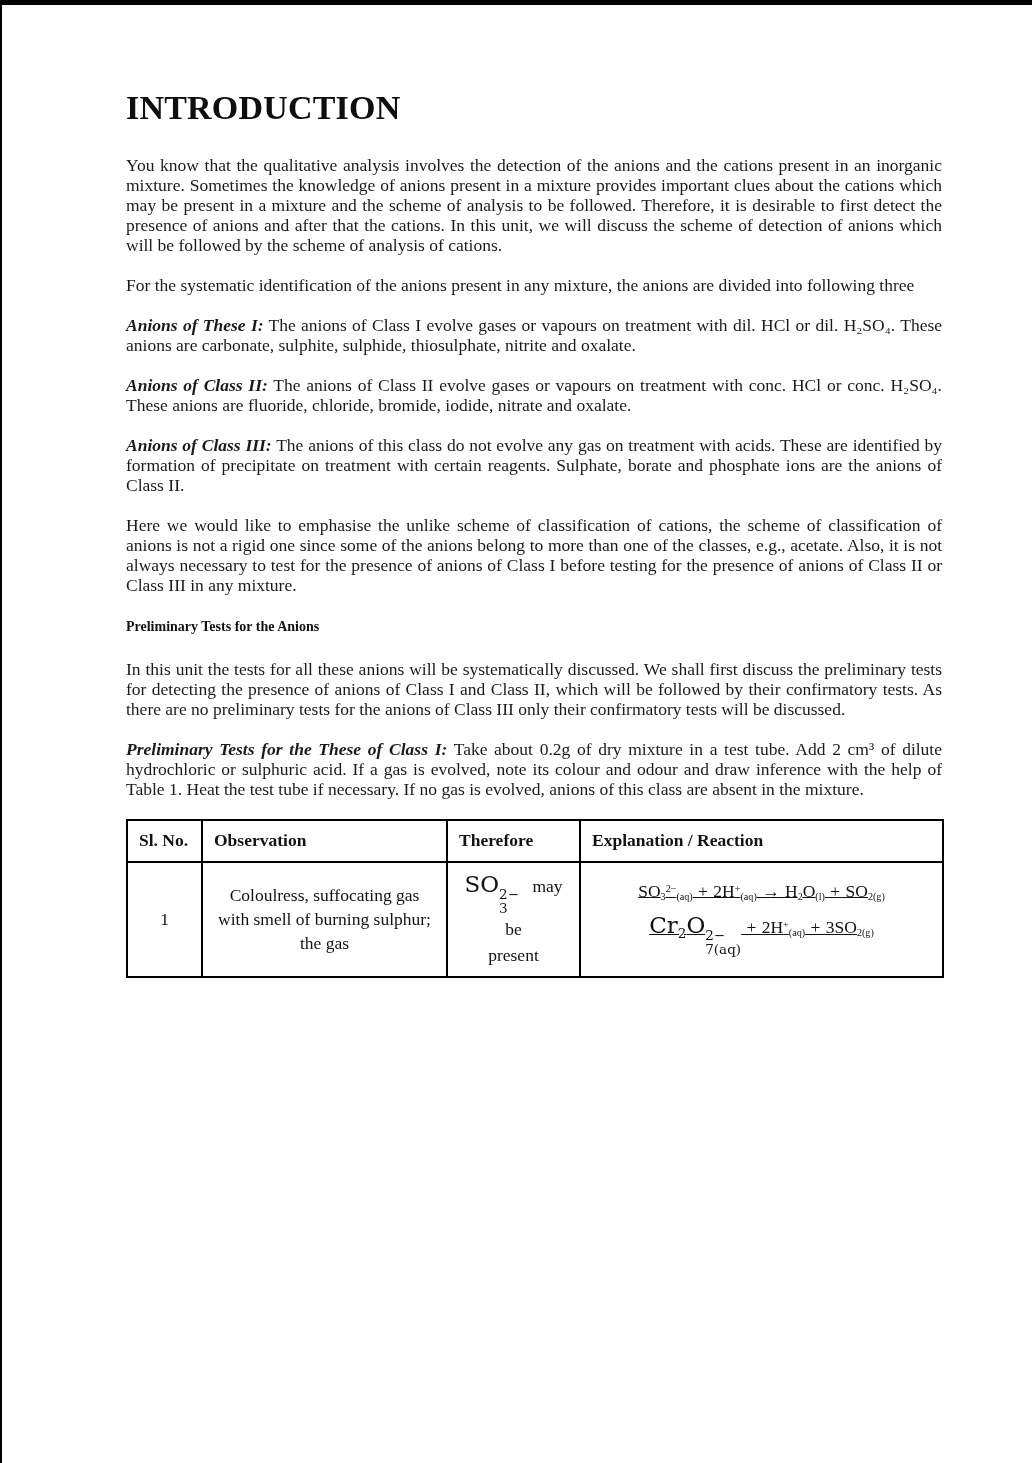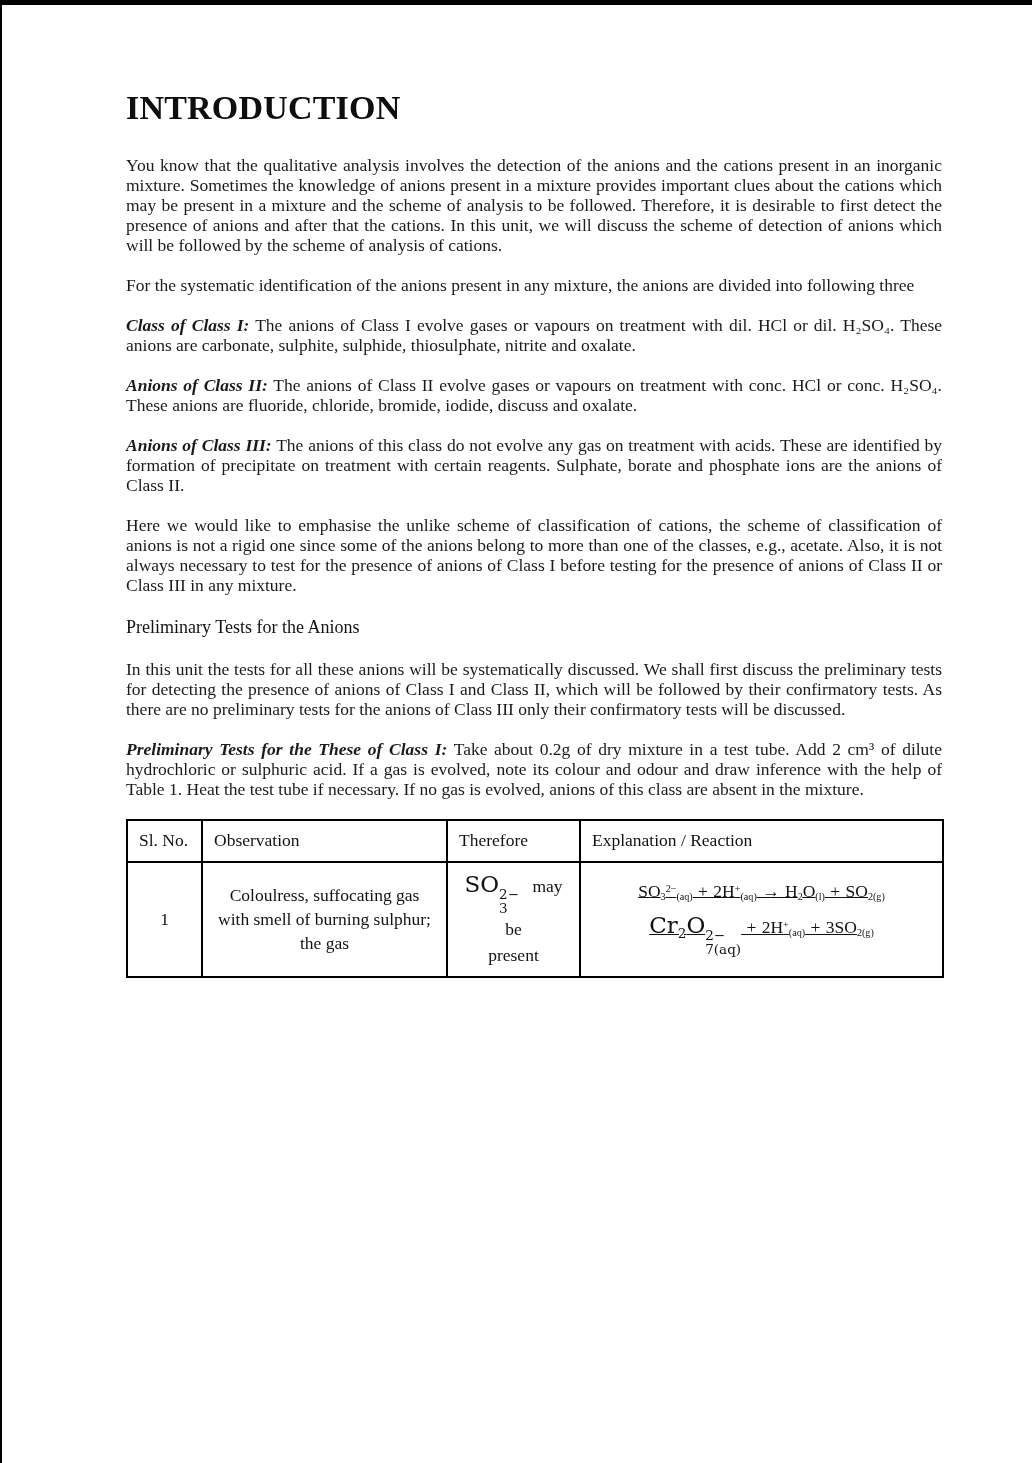--- a/index.html
+++ b/index.html
@@ -35,22 +35,22 @@
   p.para {
     font-size: 17.5px;
     line-height: 20px;
     text-align: justify;
     margin: 8px 0 20px 0;
     color: #1a1a1a;
   }
   .lead { font-weight: bold; font-style: italic; }
 
   h3.subhead {
-    font-size: 18px;
-    font-weight: normal;
+    font-size: 14px;
+    font-weight: bold;
     margin: 0 0 20px 0;
     line-height: 24px;
   }
   .table-caption {
     font-size: 18px;
     font-weight: bold;
     margin: 0 0 14px 0;
     line-height: 24px;
   }
 
@@ -63,21 +63,21 @@
   .anion-table th, .anion-table td {
     border: 2px solid #000;
     padding: 8px 11px;
     font-size: 17.5px;
     vertical-align: middle;
     overflow: hidden;
     text-align: center;
   }
   .anion-table th {
     text-align: left;
-    font-weight: normal;
+    font-weight: bold;
     height: 24px;
   }
   .anion-table td { height: 58px; }
   .cell-slno { vertical-align: middle; }
   .cell-observation { text-align: justify; line-height: 24px; }
   .cell-inference { word-spacing: 9px; line-height: 26px; font-size: 17px; }
   .cell-inference .big { word-spacing: 0; }
   .cell-explanation { font-size: 16.5px; line-height: 22px; word-spacing: 1px; }
   .rxn-line { margin: 2px 0 6px 0; white-space: nowrap; text-decoration: underline; }
 
@@ -100,23 +100,23 @@
 
 <div class="content">
 
   <h1>INTRODUCTION</h1>
 
   <p class="para">You know that the qualitative analysis involves the detection of the anions and the cations present in an inorganic mixture. Sometimes the knowledge of anions present in a mixture provides important clues about the cations which may be present in a mixture and the scheme of analysis to be followed. Therefore, it is desirable to first detect the presence of anions and after that the cations. In this unit, we will discuss the scheme of detection of anions which will be followed by the scheme of analysis of cations.</p>
 
 
   <p class="para">For the systematic identification of the anions present in any mixture, the anions are divided into following three</p>
 
-  <p class="para"><span class="lead">Class of Class I:</span><span> The anions of Class I evolve gases or vapours on treatment with dil. HCl or dil. H₂SO₄. These anions are carbonate, sulphite, sulphide, thiosulphate, nitrite and oxalate.</span></p>
+  <p class="para"><span class="lead">Anions of These I:</span><span> The anions of Class I evolve gases or vapours on treatment with dil. HCl or dil. H₂SO₄. These anions are carbonate, sulphite, sulphide, thiosulphate, nitrite and oxalate.</span></p>
 
-  <p class="para"><span class="lead">Anions of Class II:</span><span> The anions of Class II evolve gases or vapours on treatment with conc. HCl or conc. H₂SO₄. These anions are fluoride, chloride, bromide, iodide, discuss and oxalate.</span></p>
+  <p class="para"><span class="lead">Anions of Class II:</span><span> The anions of Class II evolve gases or vapours on treatment with conc. HCl or conc. H₂SO₄. These anions are fluoride, chloride, bromide, iodide, nitrate and oxalate.</span></p>
 
   <p class="para"><span class="lead">Anions of Class III:</span><span> The anions of this class do not evolve any gas on treatment with acids. These are identified by formation of precipitate on treatment with certain reagents. Sulphate, borate and phosphate ions are the anions of Class II.</span></p>
 
   <p class="para">Here we would like to emphasise the unlike scheme of classification of cations, the scheme of classification of anions is not a rigid one since some of the anions belong to more than one of the classes, e.g., acetate. Also, it is not always necessary to test for the presence of anions of Class I before testing for the presence of anions of Class II or Class III in any mixture.</p>
 
   <h3 class="subhead">Preliminary Tests for the Anions</h3>
 
   <p class="para">In this unit the tests for all these anions will be systematically discussed. We shall first discuss the preliminary tests for detecting the presence of anions of Class I and Class II, which will be followed by their confirmatory tests. As there are no preliminary tests for the anions of Class III only their confirmatory tests will be discussed.</p>
 
   <p class="para"><span class="lead">Preliminary Tests for the These of Class I:</span><span> Take about 0.2g of dry mixture in a test tube. Add 2 cm³ of dilute hydrochloric or sulphuric acid. If a gas is evolved, note its colour and odour and draw inference with the help of Table 1. Heat the test tube if necessary. If no gas is evolved, anions of this class are absent in the mixture.</span></p>

